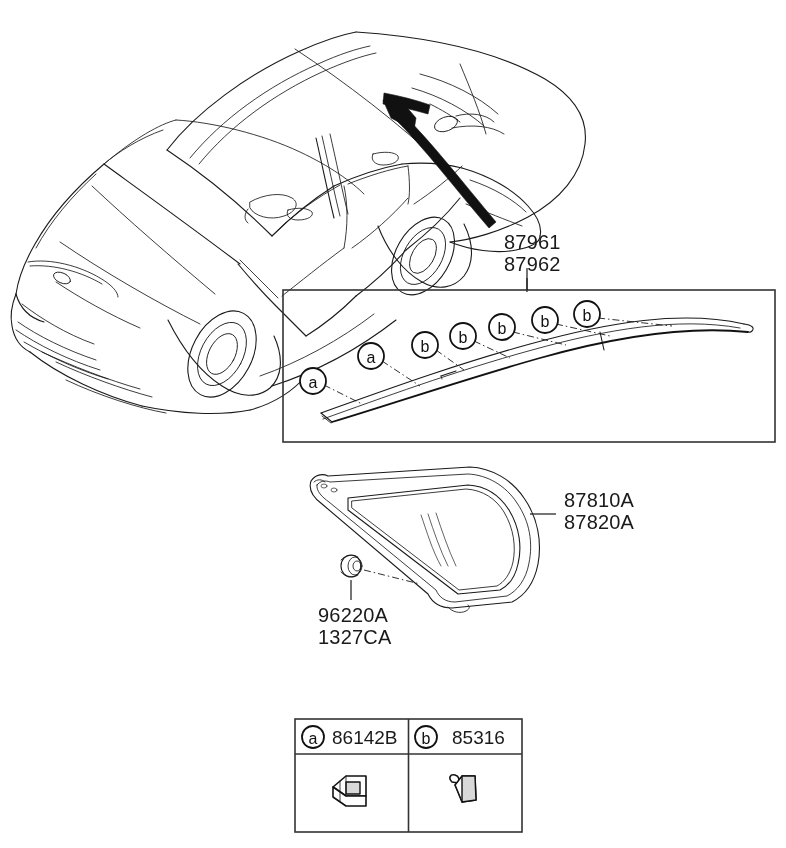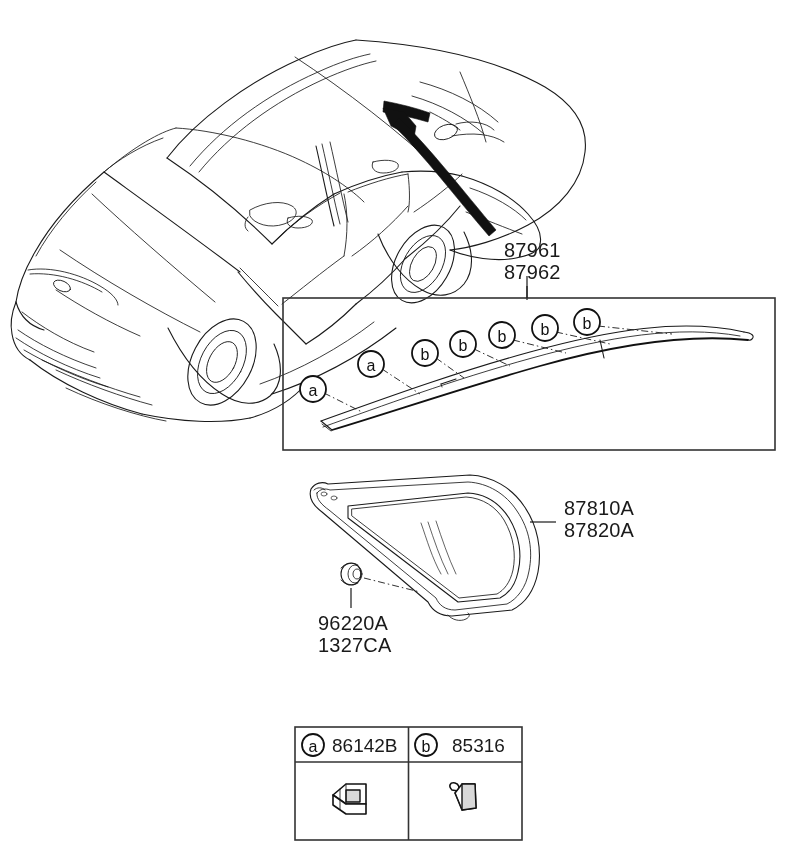--- a/index.html
+++ b/index.html
@@ -11,21 +11,21 @@
     width: 786px;
     height: 848px;
     font-family: "Liberation Sans", sans-serif;
     color: #1a1a1a;
     overflow: hidden;
     position: relative;
   }
   #diagram-root {
     position: absolute;
     left: 0;
-    top: 12px;
+    top: 4px;
     width: 786px;
     height: 724px;
   }
   svg.diagram {
     display: block;
     width: 786px;
     height: 848px;
   }
   .ln {
     fill: none;

